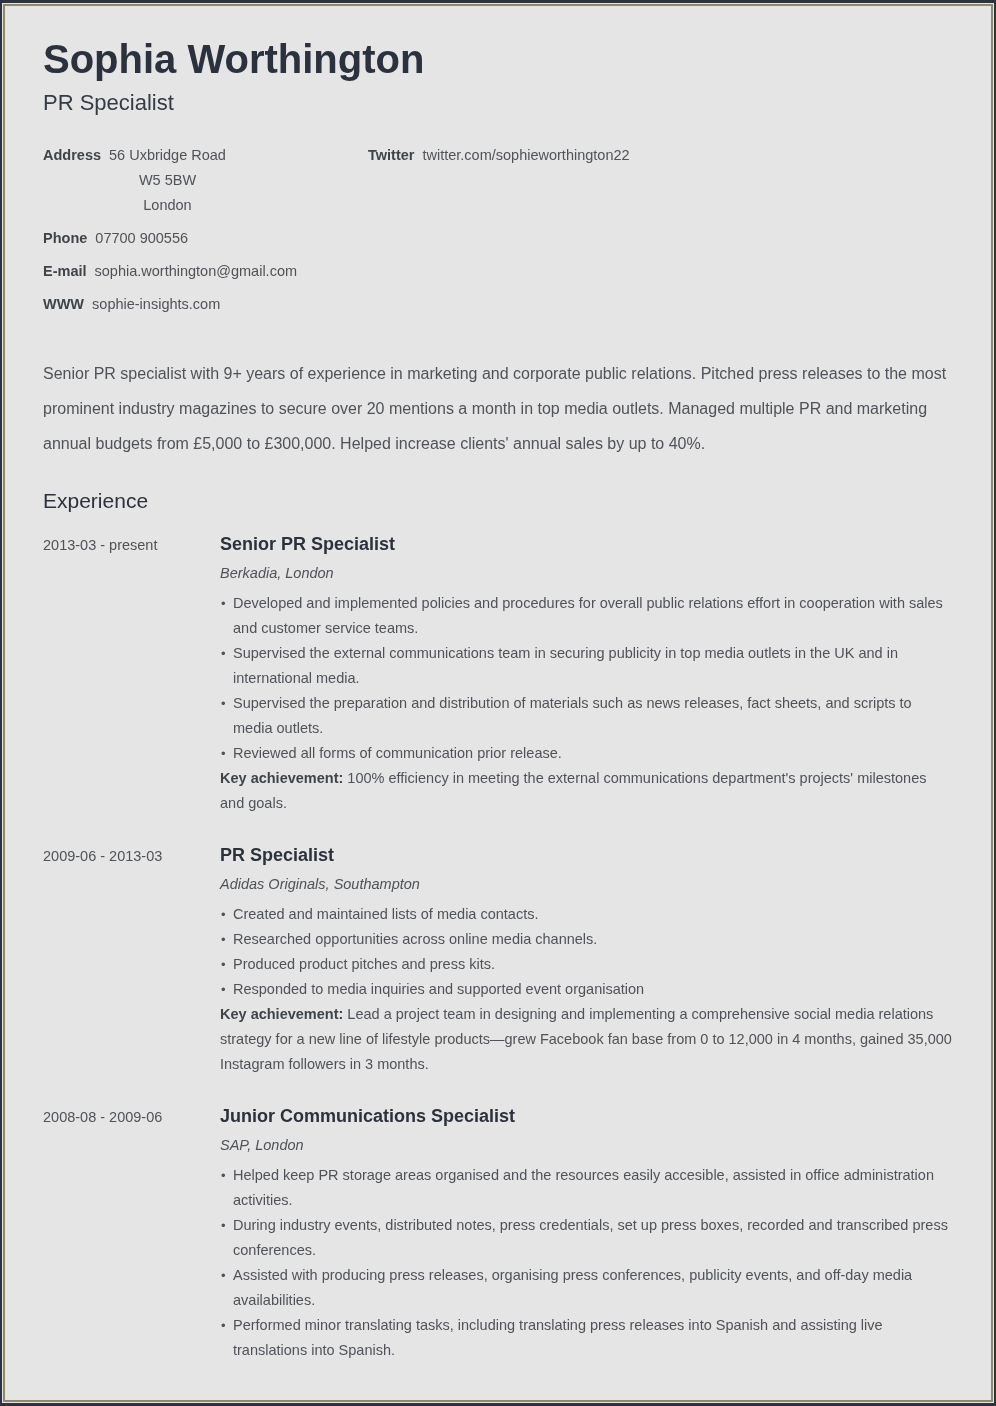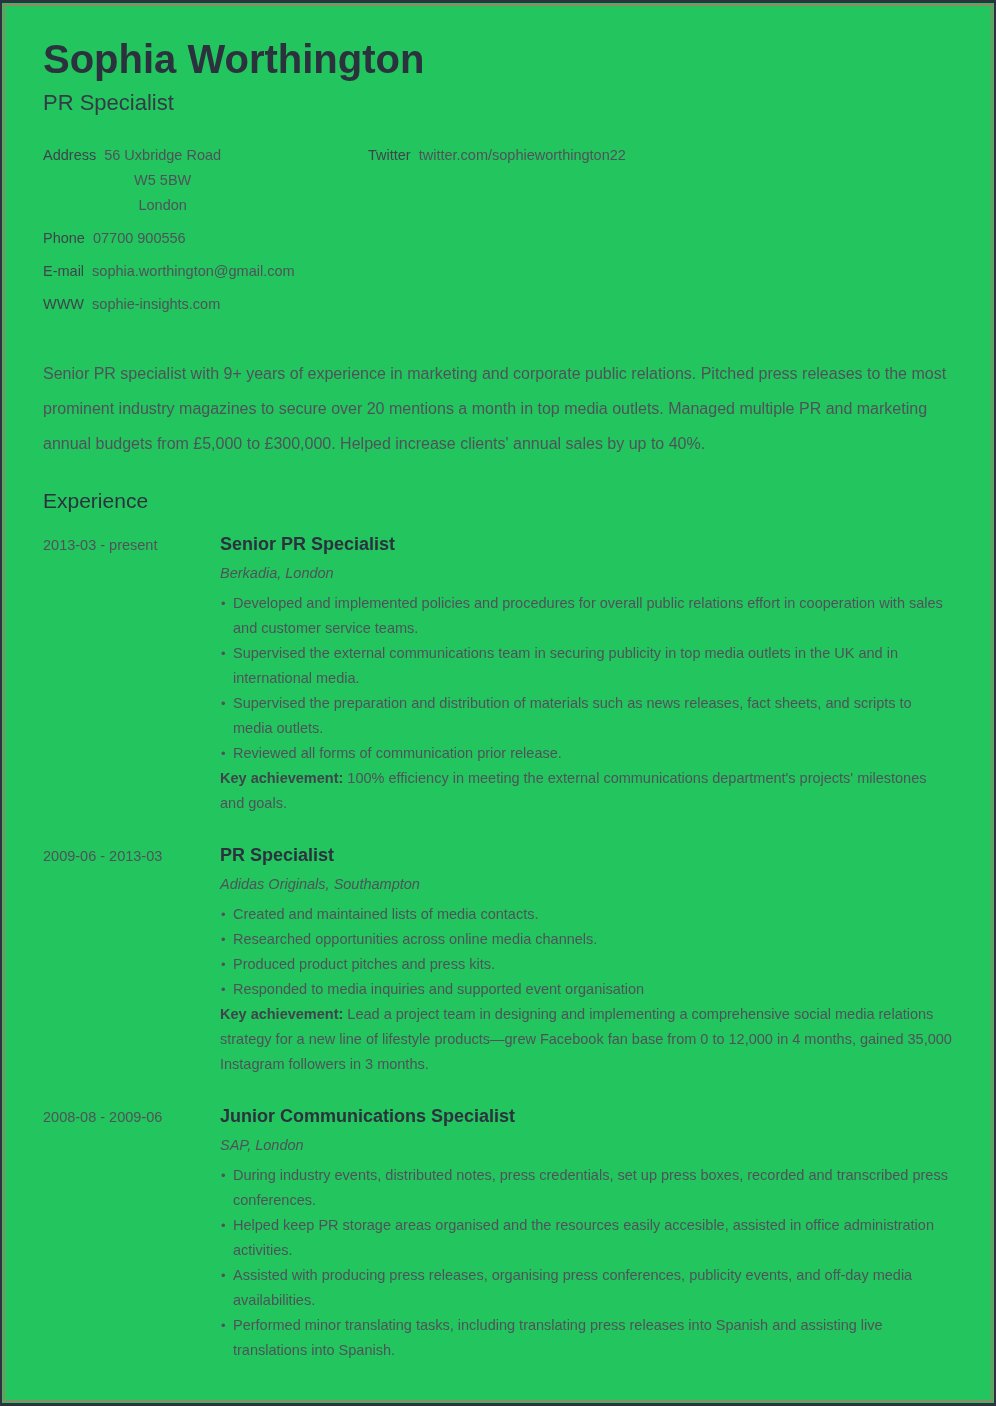--- a/index.html
+++ b/index.html
@@ -12,21 +12,21 @@
     color: #4f5359;
     overflow: hidden;
   }
   .page {
     width: 996px;
     height: 1406px;
     border: 3px solid #2d333e;
     border-left-width: 2px;
     border-right-width: 2px;
     padding: 1px;
-    background: #22c55e;
+    background: #e5e5e5;
   }
   .inner {
     width: 100%;
     height: 100%;
     border: 2px solid #8f8968;
     padding: 30px 38px 0 38px;
     overflow: hidden;
   }
   h1.person-name {
     margin: 0;
@@ -45,21 +45,21 @@
   .contact {
     display: flex;
     margin-top: 27px;
     font-size: 14.5px;
     line-height: 25px;
   }
   .contact-col-left { width: 325px; flex: 0 0 325px; }
   .contact-col-right { flex: 1; }
   .contact-row { display: flex; margin-bottom: 8px; align-items: flex-start; }
   .contact-label {
-    font-weight: normal;
+    font-weight: bold;
     color: #3f444b;
     margin-right: 8px;
     white-space: nowrap;
   }
   .contact-value { color: #4f5359; }
   .contact-value div { line-height: 25px; text-align: center; }
   .summary {
     margin: 31px 0 0 0;
     font-size: 16px;
     line-height: 35px;
@@ -208,22 +208,22 @@
 <span>Lead a project team in designing and implementing a comprehensive social media relations strategy for a new line of lifestyle products—grew Facebook fan base from 0 to 12,000 in 4 months, gained 35,000 Instagram followers in 3 months.</span></p>
         </div>
       </article>
 
       <article class="entry">
         <div class="entry-dates">2008-08 - 2009-06</div>
         <div class="entry-body">
           <h3 class="entry-title">Junior Communications Specialist</h3>
           <div class="entry-company">SAP, London</div>
           <ul class="entry-bullets">
+            <li>Helped keep PR storage areas organised and the resources easily accesible, assisted in office administration activities.</li>
             <li>During industry events, distributed notes, press credentials, set up press boxes, recorded and transcribed press conferences.</li>
-            <li>Helped keep PR storage areas organised and the resources easily accesible, assisted in office administration activities.</li>
             <li>Assisted with producing press releases, organising press conferences, publicity events, and off-day media availabilities.</li>
             <li>Performed minor translating tasks, including translating press releases into Spanish and assisting live translations into Spanish.</li>
           </ul>
         </div>
       </article>
 
     </section>
 
   </div>
 </div>

